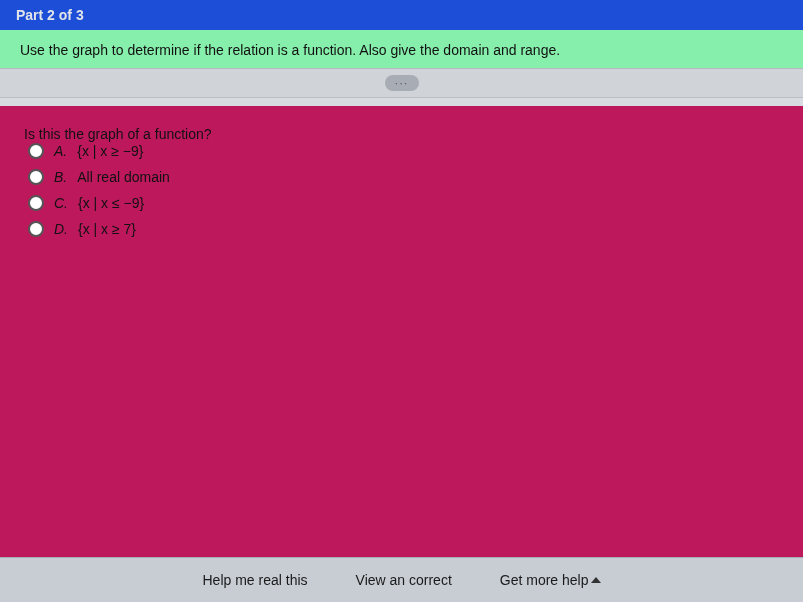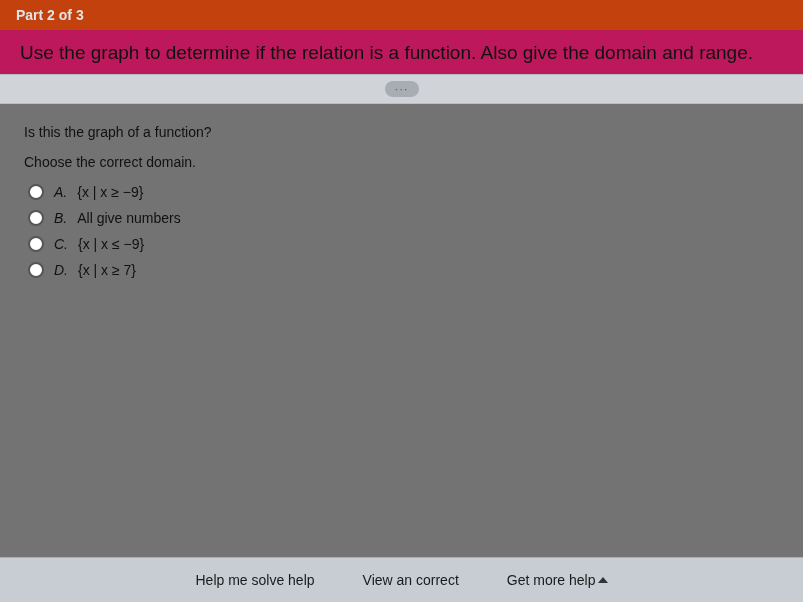--- a/index.html
+++ b/index.html
@@ -8,42 +8,42 @@
       font-family: Arial, sans-serif;
       background: #b0b8c1;
       width: 803px;
       height: 602px;
       overflow: hidden;
       display: flex;
       flex-direction: column;
     }
 
     .top-bar {
-      background: #c2410c;
+      background: #1d4ed8;
       padding: 6px 16px;
       color: #e0e4e8;
       font-size: 14px;
       font-weight: bold;
       min-height: 30px;
       display: flex;
       align-items: center;
     }
 
     .main-content {
       background: #d8dce0;
       flex: 1;
       display: flex;
       flex-direction: column;
       padding: 0;
     }
 
     .instruction-bar {
-      background: #be185d;
+      background: #86efac;
       padding: 12px 20px 10px 20px;
-      font-size: 19px;
+      font-size: 14px;
       color: #111;
       border-bottom: 1px solid #b5bac0;
     }
 
     .divider-row {
       display: flex;
       align-items: center;
       justify-content: center;
       background: #d0d4d8;
       padding: 6px 0;
@@ -54,25 +54,26 @@
       background: #a8adb5;
       border-radius: 10px;
       padding: 2px 10px;
       font-size: 11px;
       color: #555;
       letter-spacing: 1px;
     }
 
     .question-area {
       flex: 1;
-      background: #737373;
+      background: #be185d;
       padding: 20px 24px 10px 24px;
       display: flex;
       flex-direction: column;
-      gap: 14px;
+      gap: 1px;
+      margin-top: 8px;
     }
 
     .question-label {
       font-size: 14px;
       color: #111;
       font-weight: normal;
     }
 
     .radio-group-horizontal {
       display: flex;
@@ -201,53 +202,52 @@
 
   <div class="divider-row">
     <div class="divider-pill">···</div>
   </div>
 
   <div class="question-area">
 
     <div class="question-label">Is this the graph of a function?</div>
 
 
-    <div class="domain-label">Choose the correct domain.</div>
 
     <div class="domain-options">
 
       <div class="domain-option">
         <div class="domain-radio"></div>
         <span class="option-letter">A.</span>
         <span>{x | x ≥ −9}</span>
       </div>
 
       <div class="domain-option">
         <div class="domain-radio"></div>
         <span class="option-letter">B.</span>
-        <span>All give numbers</span>
+        <span>All real domain</span>
       </div>
 
       <div class="domain-option">
         <div class="domain-radio"></div>
         <span class="option-letter">C.</span>
         <span>{x | x ≤ −9}</span>
       </div>
 
       <div class="domain-option">
         <div class="domain-radio"></div>
         <span class="option-letter">D.</span>
         <span>{x | x ≥ 7}</span>
       </div>
     </div>
 
   </div>
 
   <div class="footer-bar">
-    <a class="footer-link" href="#">Help me solve help</a>
+    <a class="footer-link" href="#">Help me real this</a>
     <a class="footer-link" href="#">View an correct</a>
     <a class="footer-link footer-link-arrow" href="#">
       <span>Get more help</span>
       <span class="arrow-up"></span>
     </a>
   </div>
 
 </div>
 
 </body></html>

